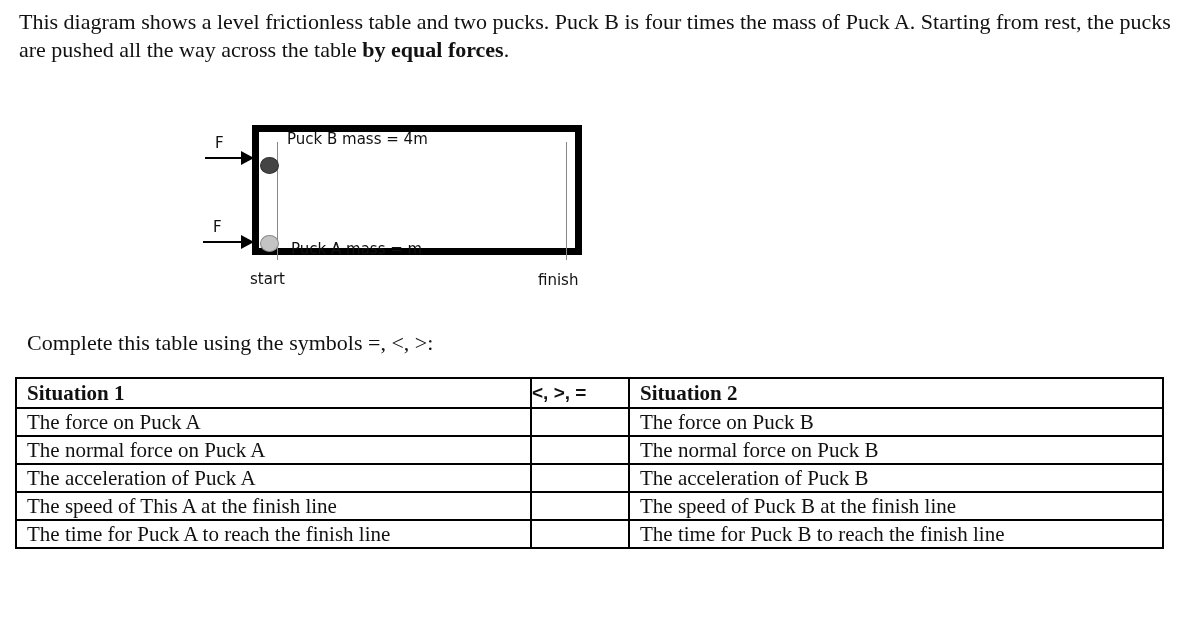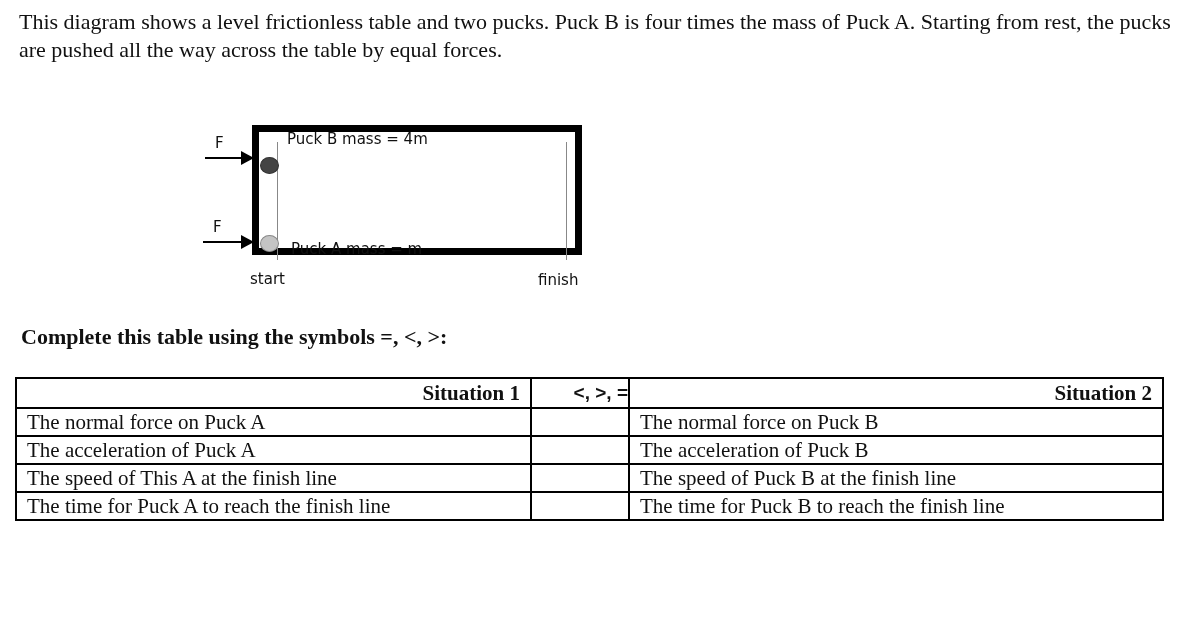--- a/index.html
+++ b/index.html
@@ -4,52 +4,52 @@
   <style>
     html, body { margin: 0; padding: 0; background: #ffffff; }
     body {
       width: 1200px; height: 632px; position: relative; overflow: hidden;
       font-family: "Liberation Serif", "DejaVu Serif", serif; color: #111;
     }
     .intro {
       position: absolute; left: 19px; top: 8px; width: 1160px;
       font-size: 22px; line-height: 28px; margin: 0;
     }
-    .intro b { font-weight: normal; }
+    .intro b { font-weight: bold; }
 
     .diagram { position: absolute; left: 195px; top: 120px; width: 420px; height: 180px; }
     .tablebox {
       position: absolute; left: 57px; top: 5px; width: 330px; height: 130px;
       border: 7px solid #000; box-sizing: border-box; background: #fff;
     }
     .vline { position: absolute; top: 10px; width: 1px; height: 118px; background: #888; }
     .sans { font-family: "DejaVu Sans", "Liberation Sans", sans-serif; font-size: 15px; color: #111; position: absolute; white-space: nowrap; }
     .puck { position: absolute; width: 17px; height: 15px; border-radius: 50%; }
     .puck-b { background: #444; border: 1px solid #333; }
     .puck-a { background: #c4c4c4; border: 1px solid #888; }
     .arrow-line { position: absolute; height: 1.5px; background: #000; }
     .arrow-head {
       position: absolute; width: 0; height: 0;
       border-top: 7px solid transparent; border-bottom: 7px solid transparent;
       border-left: 13px solid #000;
     }
 
     .instr {
-      position: absolute; left: 19px; top: 322px; font-size: 22px; margin: 2px; font-weight: bold;
+      position: absolute; left: 19px; top: 322px; font-size: 22px; margin: 8px;
     }
 
     table.cmp {
       position: absolute; left: 15px; top: 377px; width: 1149px;
       border-collapse: collapse; font-size: 21px;
     }
     table.cmp th, table.cmp td {
       border: 2px solid #000; padding: 0 10px; height: 26px; line-height: 26px;
       white-space: nowrap;
     }
-    table.cmp th { font-weight: bold; text-align: right; height: 28px; }
+    table.cmp th { font-weight: bold; text-align: left; height: 28px; }
     table.cmp td.sym { width: 96px; padding: 0; }
     table.cmp th.sym { width: 96px; padding: 0; font-family: "Liberation Sans", sans-serif; font-size: 19px; }
     table.cmp td.s1 { width: 493px; }
   </style>
 </head>
 <body>
 
 <p class="intro"><span>This diagram shows a level frictionless table and two pucks.  Puck B is four times the mass of Puck A.  Starting from rest, the pucks are pushed all the way across the table </span><b>by equal forces</b><span>.</span></p>
 
 <div class="diagram">
@@ -79,20 +79,25 @@
 <table class="cmp">
   <thead>
     <tr>
       <th>Situation 1</th>
       <th class="sym">&lt;, &gt;, =</th>
       <th>Situation 2</th>
     </tr>
   </thead>
   <tbody>
     <tr>
+      <td class="s1">The force on Puck A</td>
+      <td class="sym"></td>
+      <td>The force on Puck B</td>
+    </tr>
+    <tr>
       <td class="s1">The normal force on Puck A</td>
       <td class="sym"></td>
       <td>The normal force on Puck B</td>
     </tr>
     <tr>
       <td class="s1">The acceleration of Puck A</td>
       <td class="sym"></td>
       <td>The acceleration of Puck B</td>
     </tr>
     <tr>

